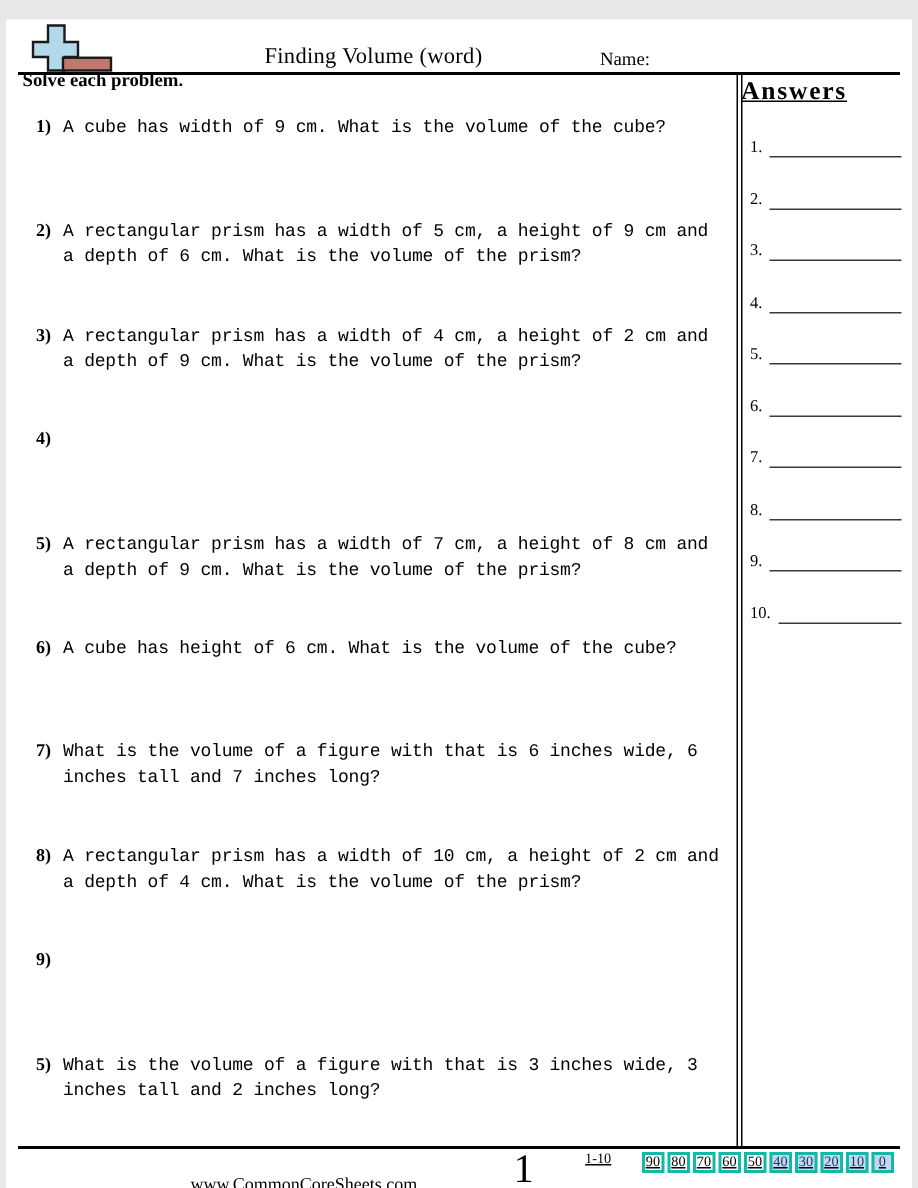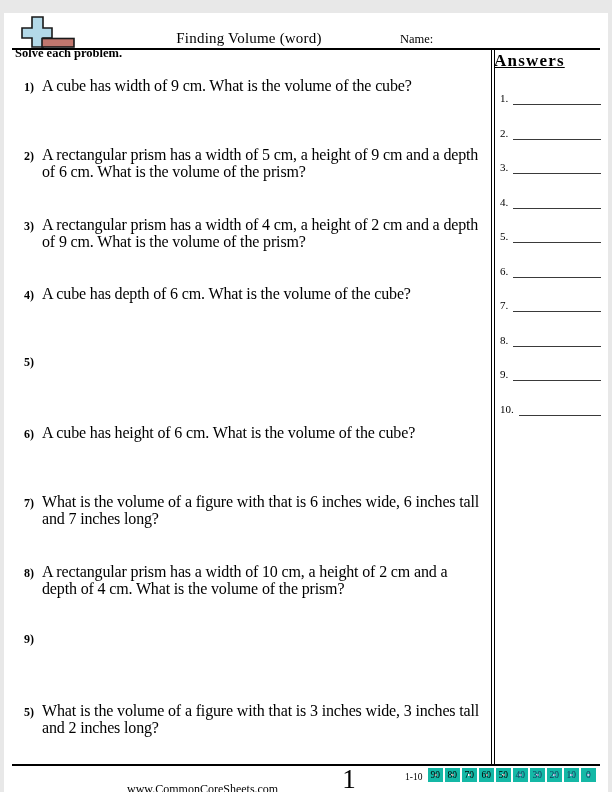--- a/index.html
+++ b/index.html
@@ -34,21 +34,21 @@
     position: absolute; left: 0; top: 64px; width: 487px;
     display: flex; flex-direction: column;
   }
   .problem { height: 69.4px; display: flex; align-items: baseline; }
   .pnum {
     width: 38px; flex: 0 0 38px; text-align: right; padding-right: 8px;
     font-weight: bold; font-size: 12px;
   }
   .ptext {
     width: 440px; flex: 0 0 440px;
-    font-size: 16px; line-height: 17px; letter-spacing: -0.15px;
+    font-size: 12px; line-height: 17px; letter-spacing: -0.15px; font-family: Liberation Mono, monospace;
   }
 
   
   .divider {
     position: absolute; left: 487px; top: 37px; height: 714px; width: 4px;
     border-left: 1.4px solid #000; border-right: 1.4px solid #000;
   }
 
   
   .answers-title {
@@ -78,25 +78,25 @@
     display: flex; align-items: center; justify-content: center;
     font-size: 16px; font-weight: bold;
   }
   .website { position: absolute; left: 123px; top: 769px; font-size: 12px; }
   .page-number {
     position: absolute; left: 330px; top: 751px; width: 30px;
     text-align: center; font-size: 27px;
   }
   .score-table {
     position: absolute; right: 12px; top: 755px;
-    display: flex; align-items: flex-end; gap: 0;
+    display: flex; align-items: flex-start; gap: 15px; text-decoration: underline;
   }
   .score-label { font-size: 9.5px; margin-right: 5px; }
   .score-cell {
-    width: 15.5px; height: 14px; border: 6px solid #14b8a6; background: #fff;
+    width: 15.5px; height: 14px; border: 2px solid #14b8a6; background: #fff;
     display: flex; align-items: center; justify-content: center;
     font-size: 9.5px;
   }
   .score-cell.hl { background: var(--score-bg, #c3d7f0); color: var(--score-fg, #17365d); }
 </style>
 </head>
 <body>
 
 <div class="page">
 
@@ -124,25 +124,25 @@
     <span class="ptext">A rectangular prism has a width of 5 cm, a height of 9 cm and a depth of 6 cm. What is the volume of the prism?</span>
   </div>
 
   <div class="problem">
     <span class="pnum">3)</span>
     <span class="ptext">A rectangular prism has a width of 4 cm, a height of 2 cm and a depth of 9 cm. What is the volume of the prism?</span>
   </div>
 
   <div class="problem">
     <span class="pnum">4)</span>
-    <span class="ptext">A cube has depth of 6 cm. What is the volume of the cube?</span>
   </div>
 
   <div class="problem">
     <span class="pnum">5)</span>
+    <span class="ptext">A rectangular prism has a width of 7 cm, a height of 8 cm and a depth of 9 cm. What is the volume of the prism?</span>
   </div>
 
   <div class="problem">
     <span class="pnum">6)</span>
     <span class="ptext">A cube has height of 6 cm. What is the volume of the cube?</span>
   </div>
 
   <div class="problem">
     <span class="pnum">7)</span>
     <span class="ptext">What is the volume of a figure with that is 6 inches wide, 6 inches tall and 7 inches long?</span>

